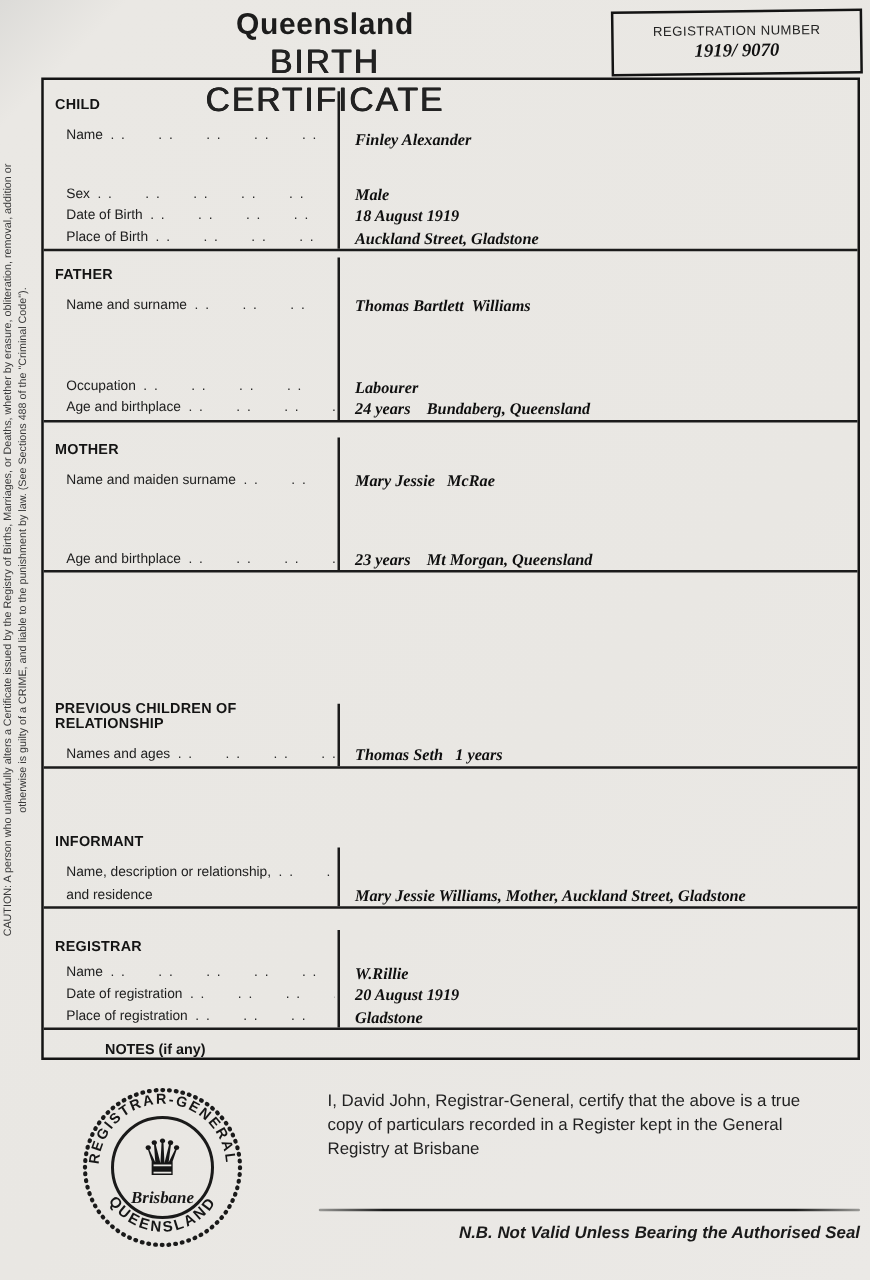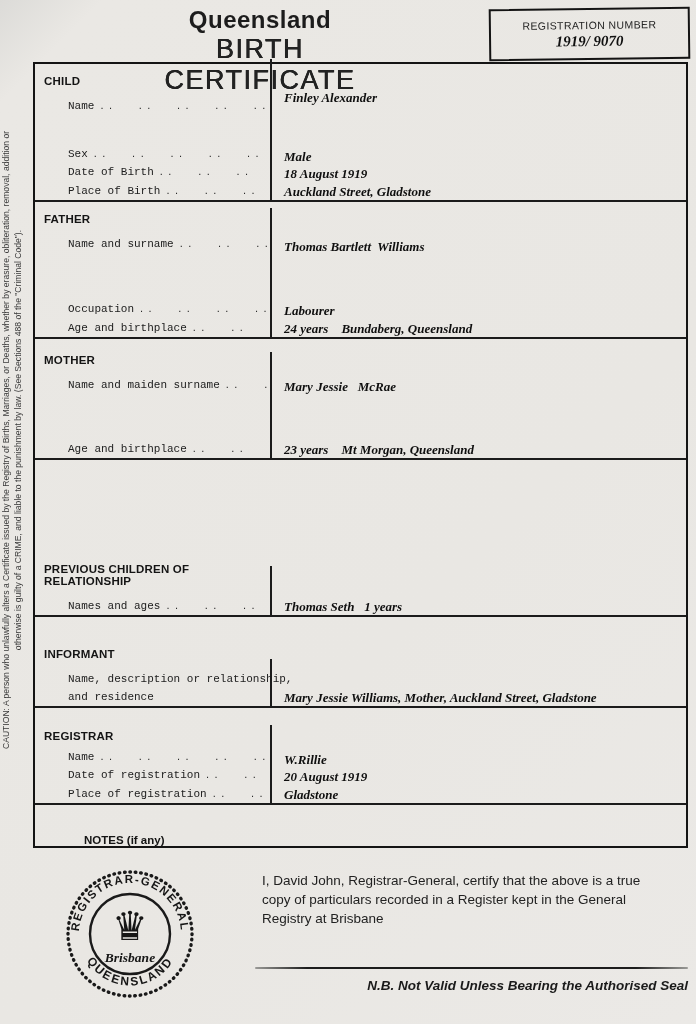--- a/index.html
+++ b/index.html
@@ -26,21 +26,21 @@
 
   
   .table{position:absolute;left:33px;top:62px;width:655px;height:786px;
          border:2.5px solid #141414;box-sizing:border-box;display:flex;flex-direction:column;background:transparent;}
   .section{display:flex;box-sizing:border-box;border-top:2px solid #1b1b1b;align-items:flex-end;}
   .section.first{border-top:none;}
   .labels{width:235px;box-sizing:border-box;padding-right:2px;}
   .values{flex:1;border-left:2px solid #1b1b1b;box-sizing:border-box;padding-left:12px;padding-right:6px;}
   .sec-h{font-weight:bold;font-size:11.5px;letter-spacing:.2px;padding-left:9px;color:#141414;}
   .field{display:flex;align-items:baseline;line-height:17.5px;font-size:11px;color:#202020;}
-  .flabel{white-space:pre;padding-left:33px;font-family:Liberation Mono, monospace;}
+  .flabel{white-space:pre;padding-left:18px;}
   .dots{flex:1;overflow:hidden;white-space:pre;font-size:11px;letter-spacing:1.2px;color:#2a2a2a;padding-left:6px;}
   .value{font:italic bold 13px "Liberation Serif",serif;line-height:17.5px;white-space:pre-wrap;color:#0f0f0f;}
   .noteh{font-weight:bold;font-size:11.5px;padding-left:9px;color:#141414;margin-left:40px;}
 
   
   .seal{position:absolute;left:60px;top:864px;width:140px;height:140px;}
   .cert{position:absolute;left:262px;top:871px;width:408px;font-size:13.5px;line-height:19px;color:#222;}
   .rule{position:absolute;left:255px;top:967px;width:433px;height:2px;
         background:linear-gradient(90deg,#9a9a97,#1c1c1c 12%,#1c1c1c 88%,#9a9a97);border-radius:2px;}
   .nb{position:absolute;left:255px;top:978px;width:433px;text-align:right;
@@ -82,21 +82,21 @@
           <span class="flabel">Date of Birth</span>
           <span class="dots">. .      . .      . .      . .      . .      . .      . .      . .      . .      . .      . .      . .      . .</span>
         </div>
         <div class="field">
           <span class="flabel">Place of Birth</span>
           <span class="dots">. .      . .      . .      . .      . .      . .      . .      . .      . .      . .      . .      . .      . .</span>
         </div>
       </div>
       <div class="values" style="padding-top:30px">
         <div class="value">Finley Alexander</div>
-        <div class="value" style="margin-top:41px">Male</div>
+        <div class="value" style="margin-top:26px">Male</div>
         <div class="value">18 August 1919</div>
         <div class="value">Auckland Street, Gladstone</div>
       </div>
     </div>
 
     <div class="section" style="height:137px">
       <div class="labels">
         <div class="sec-h" style="padding-top:8px">FATHER</div>
         <div class="field" style="margin-top:10px">
           <span class="flabel">Name and surname</span>
@@ -142,21 +142,21 @@
         <div class="field" style="margin-top:10px">
           <span class="flabel">Names and ages</span>
           <span class="dots">. .      . .      . .      . .      . .      . .      . .      . .      . .      . .      . .      . .      . .</span>
         </div>
       </div>
       <div class="values" style="padding-top:32px">
         <div class="value">Thomas Seth   1 years</div>
       </div>
     </div>
 
-    <div class="section" style="height:91px">
+    <div class="section" style="height:113px">
       <div class="labels">
         <div class="sec-h" style="padding-top:8px">INFORMANT</div>
         <div class="field" style="margin-top:10px">
           <span class="flabel">Name, description or relationship,</span>
           <span class="dots">. .      . .      . .      . .      . .      . .      . .      . .      . .      . .      . .      . .      . .</span>
         </div>
         <div class="field">
           <span class="flabel">and residence</span>
         </div>
       </div>

